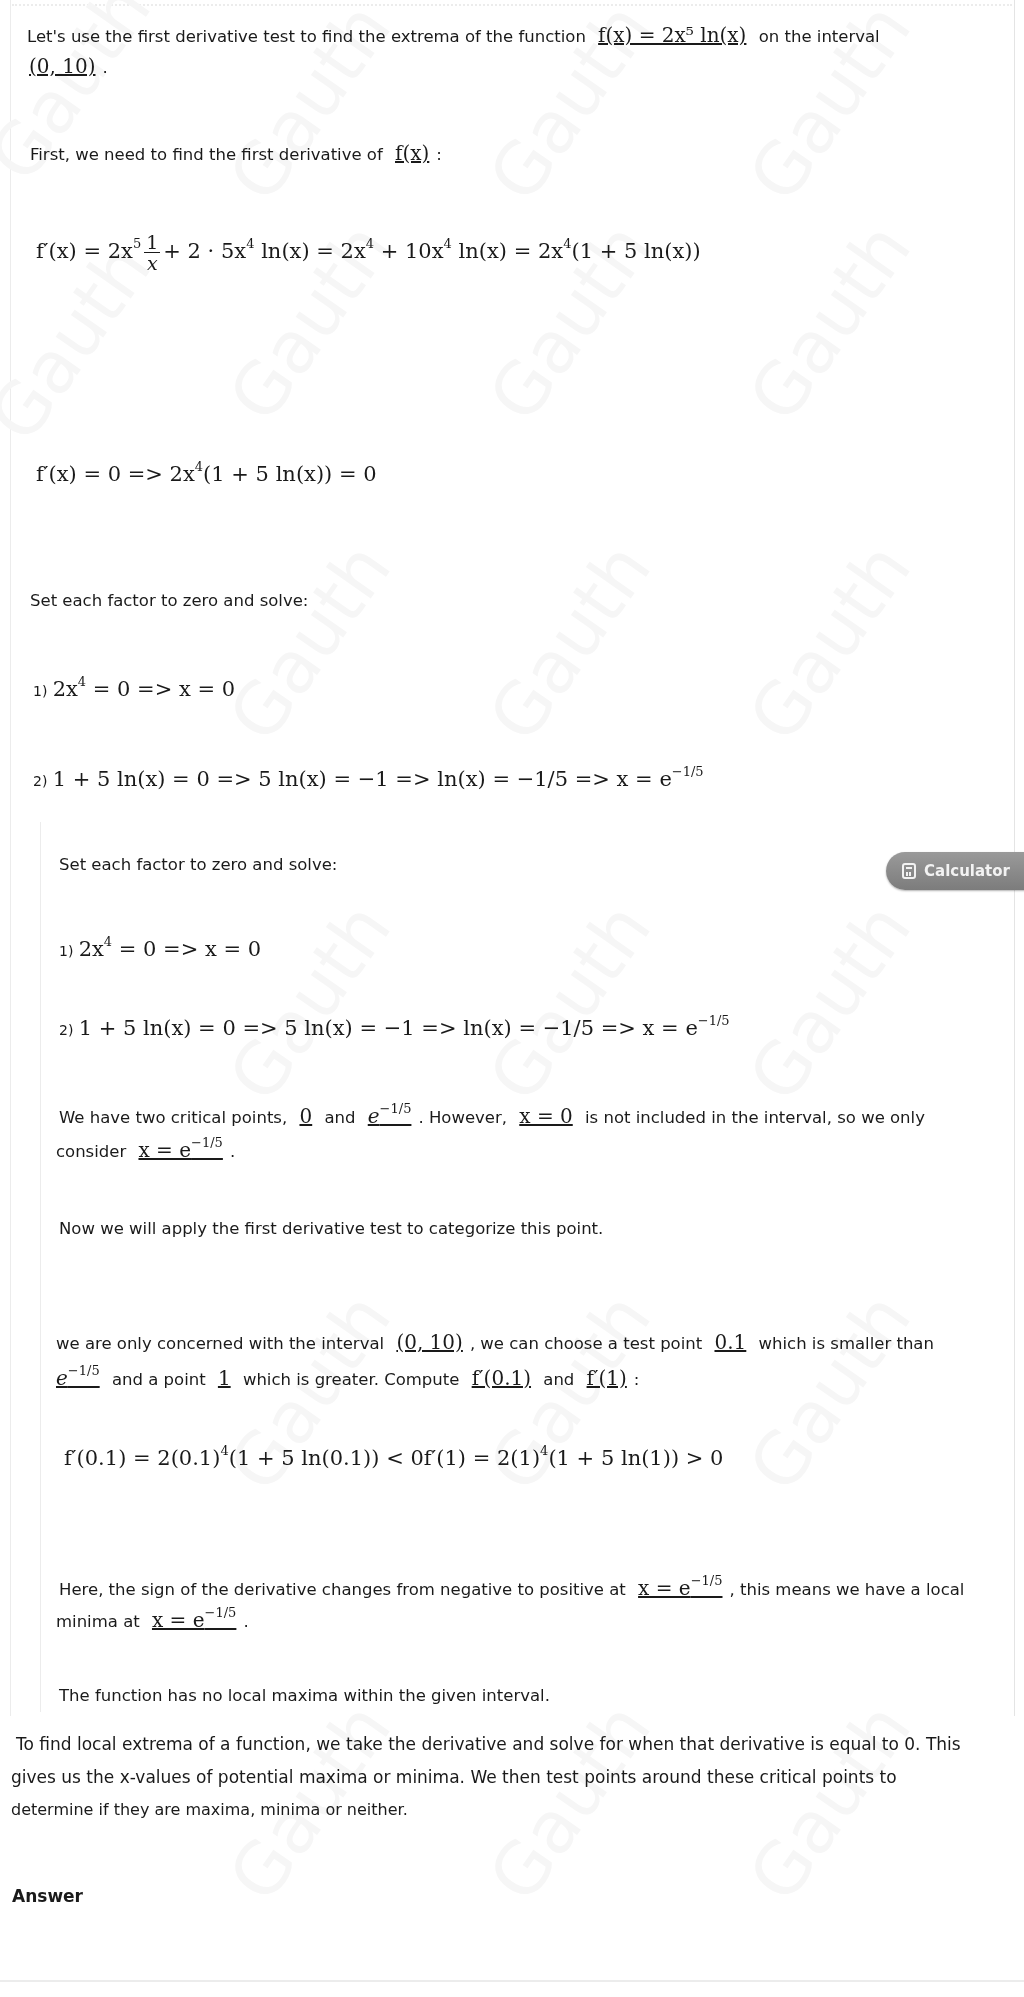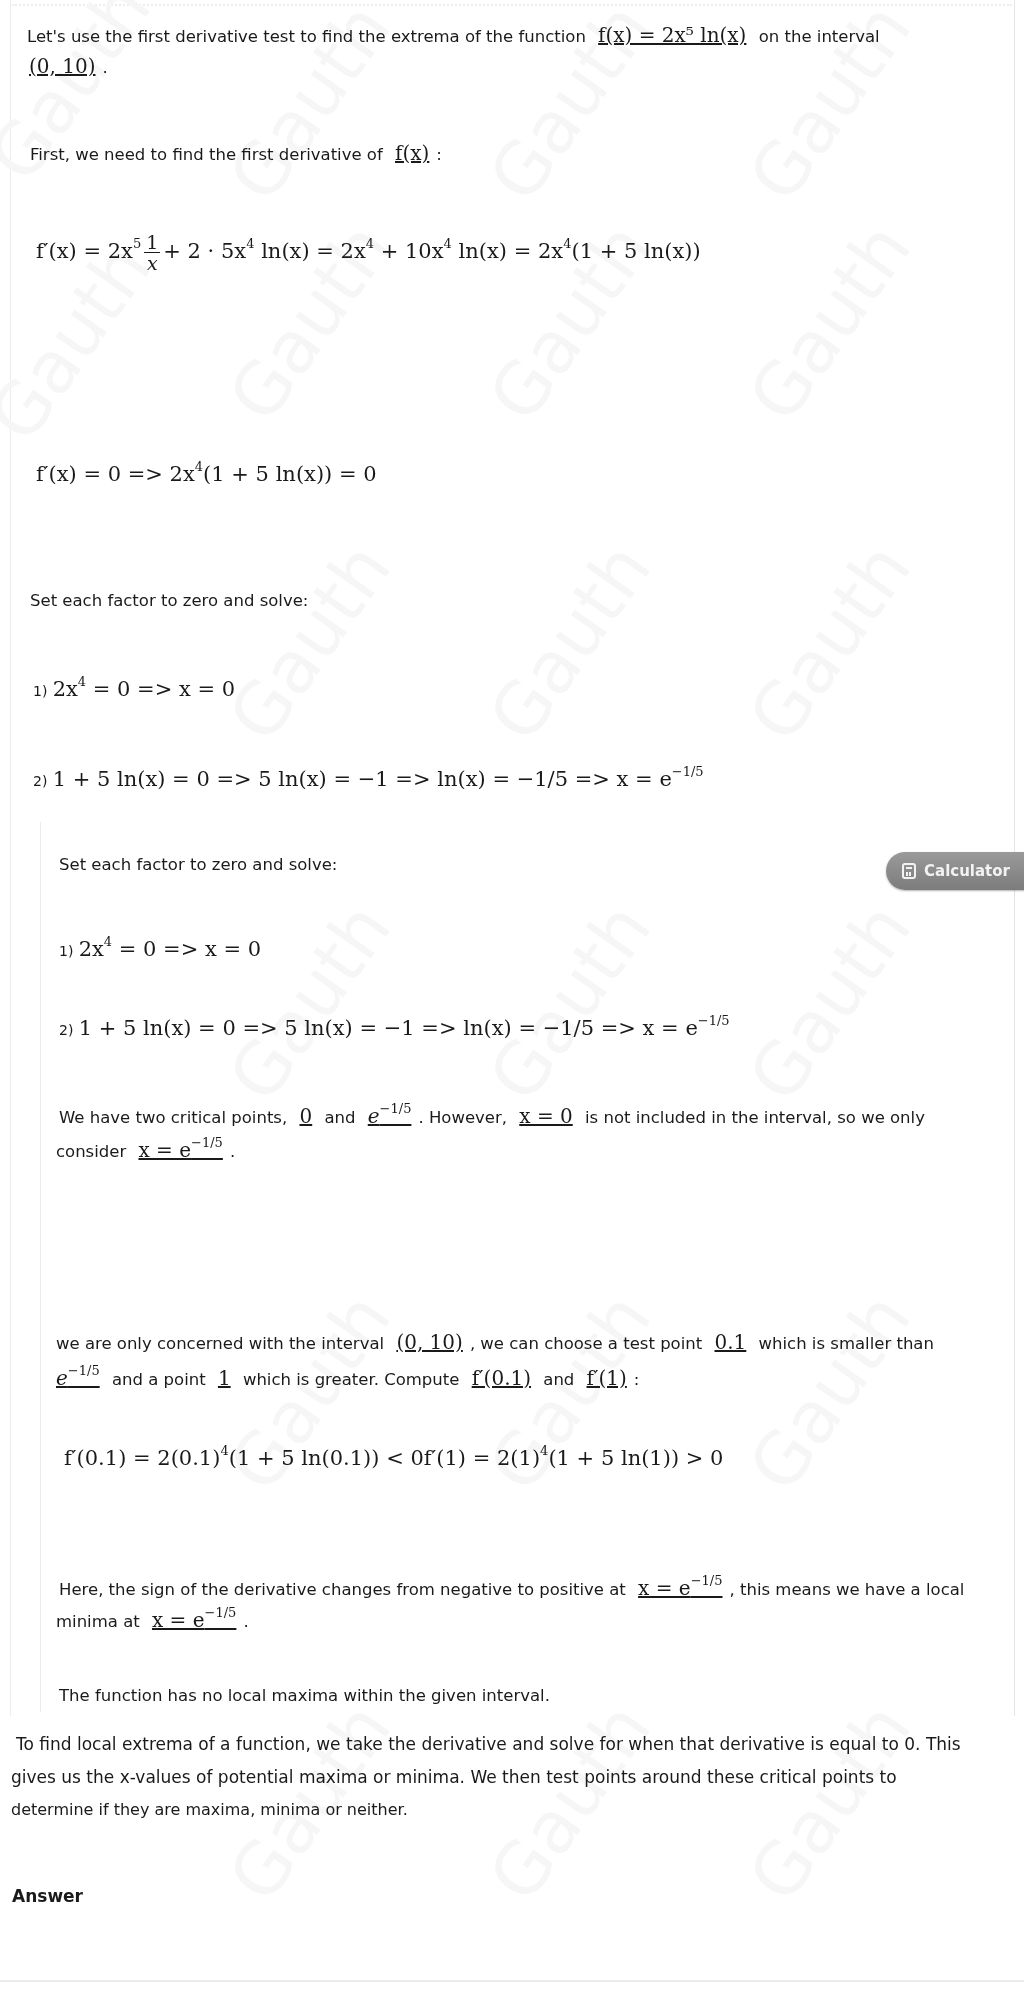--- a/index.html
+++ b/index.html
@@ -155,20 +155,21 @@
     <span>and</span>
     <span class="m-inline"><i>e</i><sup class="s">−1/5</sup></span><span>. However,</span>
     <span class="m-inline">x = 0</span>
     <span>is not included in the interval, so we only</span>
   </div>
   <div class="line" style="left:56px;top:1134px;text-align:center;">
     <span>consider</span>
     <span class="m-inline"><span>x = e</span><sup class="s">−1/5</sup></span><span>.</span>
   </div>
 
+  <div class="line" style="left:59px;top:1218px;">Now we will apply the first derivative test to categorize this point.</div>
 
   <div class="line" style="left:56px;top:1331px;">
     <span>we are only concerned with the interval</span>
     <span class="m-inline">(0, 10)</span><span>, we can choose a test point</span>
     <span class="m-inline">0.1</span>
     <span>which is smaller than</span>
   </div>
   <div class="line" style="left:56px;top:1362px;">
     <span class="m-inline" style="padding-left:0;"><i>e</i><sup class="s">−1/5</sup></span>
     <span>and a point</span>

